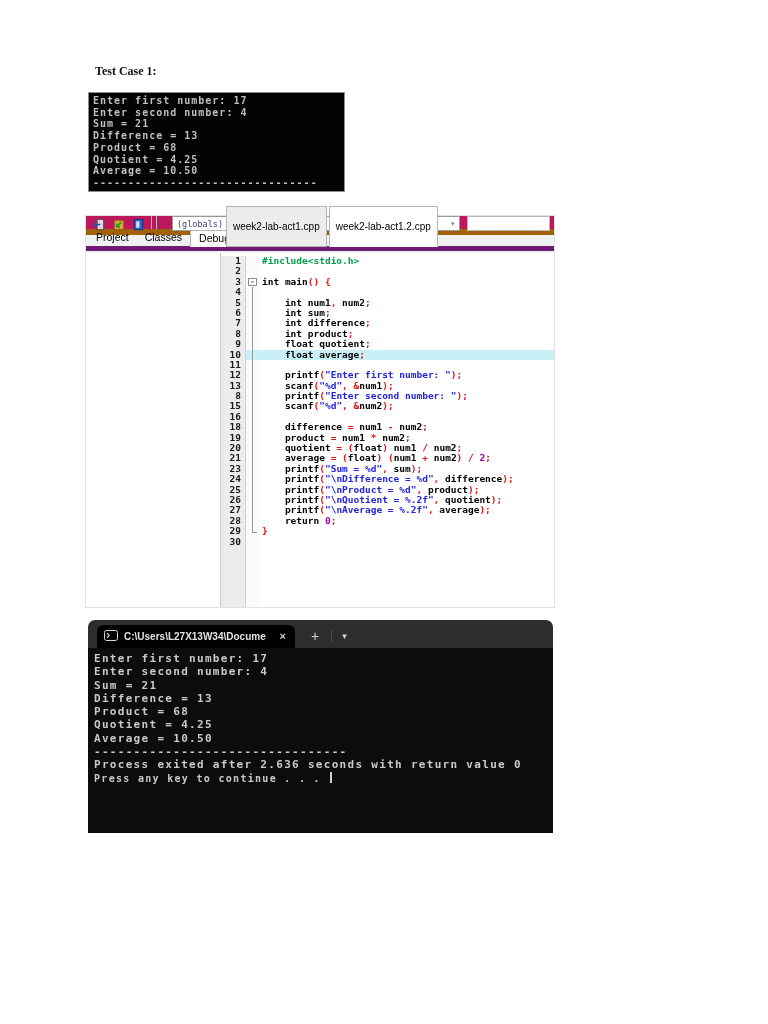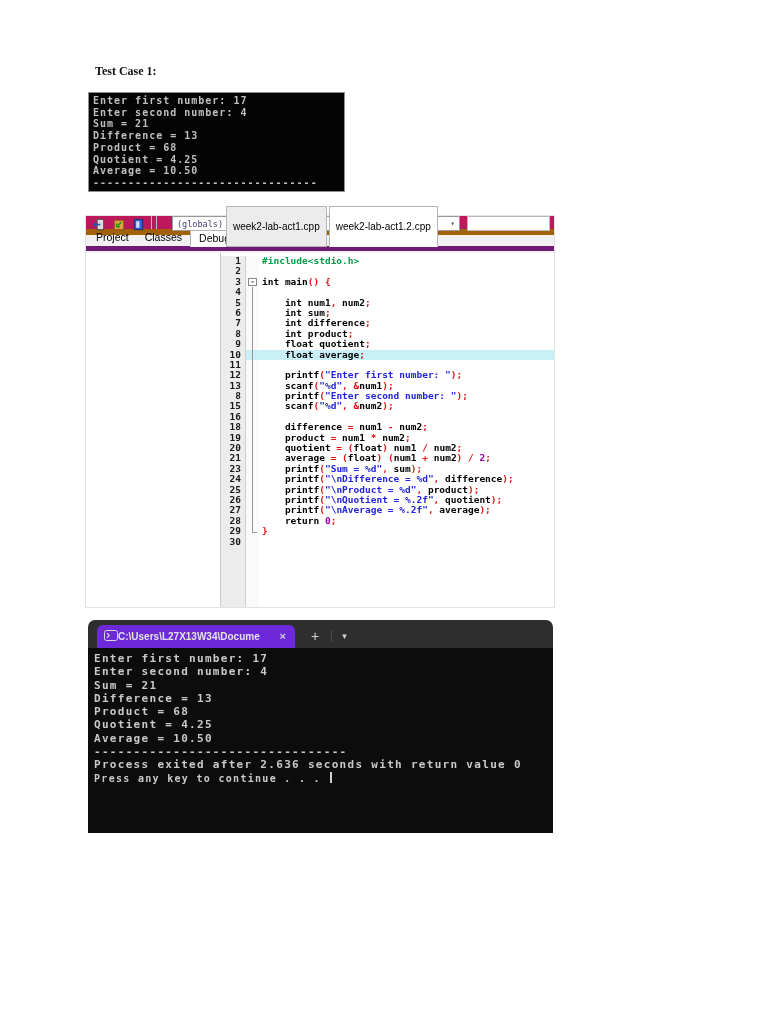--- a/index.html
+++ b/index.html
@@ -57,22 +57,22 @@
   .fold.end::before{content:"";position:absolute;left:6px;top:0;height:6px;width:4px;
                     border-left:1px solid #969696;border-bottom:1px solid #969696}
   .fbox{position:absolute;left:2px;top:1px;width:9px;height:8px;border:1px solid #8a8a8a;
         background:#fff;font-size:7px;line-height:6px;text-align:center;color:#333}
   .c-d{color:var(--dir)} .c-p{color:var(--punct)} .c-s{color:var(--str)} .c-n{color:var(--num)}
 
   
   .term2{position:absolute;left:88px;top:620px;width:465px;height:213px}
   .t2bar{height:28px;background:#2e2e2e;border-radius:7px 7px 0 0;display:flex;
          align-items:flex-end;padding-left:9px;position:relative}
-  .t2tab{width:198px;height:23px;background:#6d28d9;border-radius:6px 6px 0 0;
-         display:flex;align-items:center;padding:0 7px;color:#e3e3e3;
+  .t2tab{width:198px;height:23px;background:#000000;border-radius:6px 6px 0 0;
+         display:flex;align-items:center;padding:0 7px;gap:6px;color:#e3e3e3;
          font-size:10px;font-weight:bold}
   .t2title{flex:1;white-space:nowrap;overflow:hidden}
   .t2close{color:#cfcfcf;font-size:11px;line-height:11px;padding:0 2px;cursor:default}
   .t2plus{color:#d5d5d5;font-size:14px;line-height:14px;margin:0 0 5px 16px}
   .t2div{width:1px;height:12px;background:#4a4a4a;margin:0 0 6px 12px}
   .t2chev{color:#d5d5d5;font-size:9px;margin:0 0 7px 10px}
   .t2body{height:185px;background:#0c0c0c;padding:4px 6px}
   .t2body pre{margin:0;font-family:"DejaVu Sans Mono",monospace;font-weight:bold;
               font-size:11px;line-height:13.3px;letter-spacing:1.3px;color:#c9c9c9}
   .t2last{font-family:"DejaVu Sans Mono",monospace;font-weight:bold;font-size:10px;

